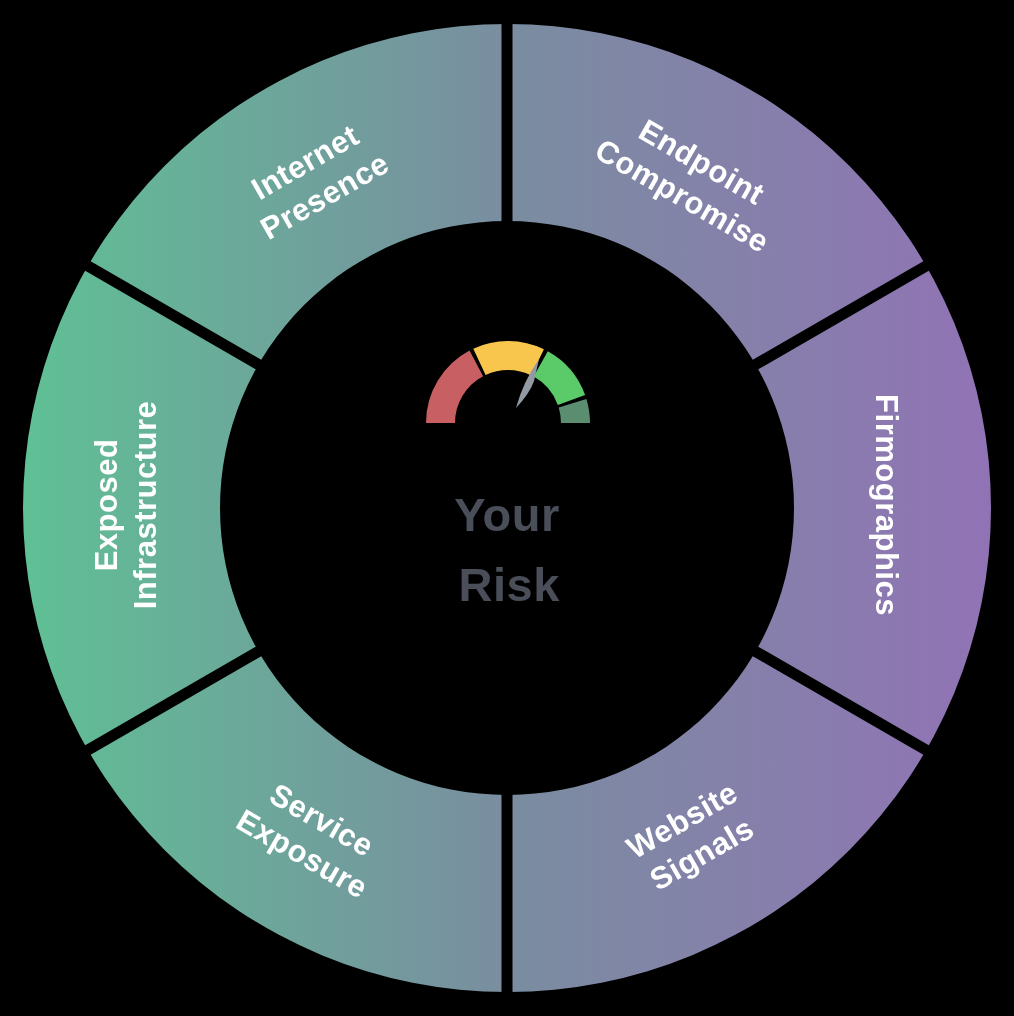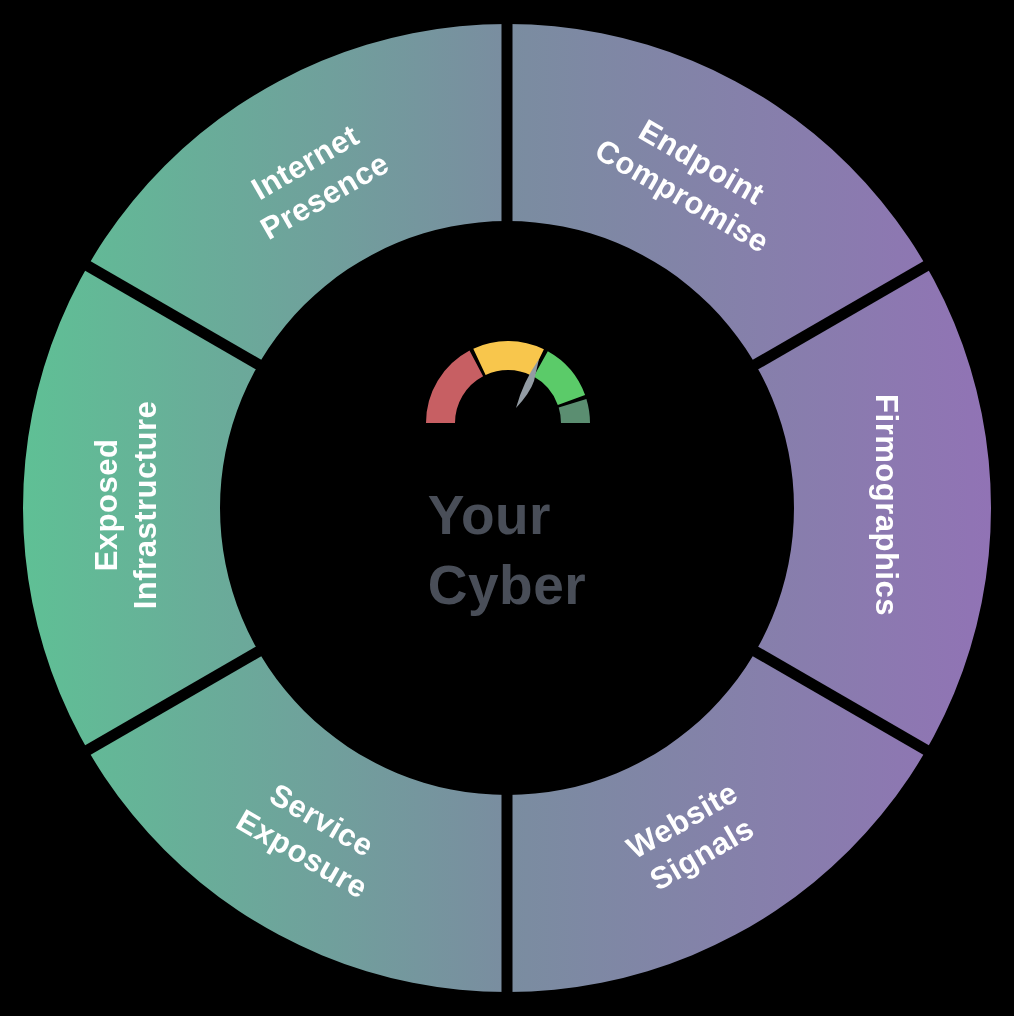--- a/index.html
+++ b/index.html
@@ -15,22 +15,22 @@
   .seg-label span{display:block;}
   .seg-label span:empty{display:none;}
   .lbl-ip{left:315px;top:179px;transform:translate(-50%,-50%) rotate(-30deg);}
   .lbl-ec{left:692px;top:179px;transform:translate(-50%,-50%) rotate(30deg);}
   .lbl-fg{left:886px;top:505px;transform:translate(-50%,-50%) rotate(90deg);}
   .lbl-ws{left:692px;top:837px;transform:translate(-50%,-50%) rotate(-30deg);}
   .lbl-se{left:312px;top:837px;transform:translate(-50%,-50%) rotate(30deg);}
   .lbl-ei{left:126px;top:505px;transform:translate(-50%,-50%) rotate(-90deg);}
   .center-label{
     position:absolute;left:507px;top:550px;transform:translate(-50%,-50%);
-    color:#494e58;font-weight:700;font-size:55px;line-height:70px;
-    text-align:left;white-space:nowrap;letter-spacing:.5px;
+    color:#494e58;font-weight:700;font-size:47px;line-height:70px;
+    text-align:right;white-space:nowrap;letter-spacing:.5px;
   }
   .center-label span{display:block;}
 </style>
 </head>
 <body>
 
 <div class="stage">
 
   <svg width="1014" height="1016" viewBox="0 0 1014 1016">
     <defs>
@@ -82,16 +82,16 @@
     <span>Service</span>
     <span>Exposure</span>
   </div>
   <div class="seg-label lbl-ei">
     <span>Exposed</span>
     <span>Infrastructure</span>
   </div>
 
   <div class="center-label">
     <span>Your</span>
-    <span>Cyber</span>
+    <span>Risk</span>
   </div>
 
 </div>
 
 </body></html>

